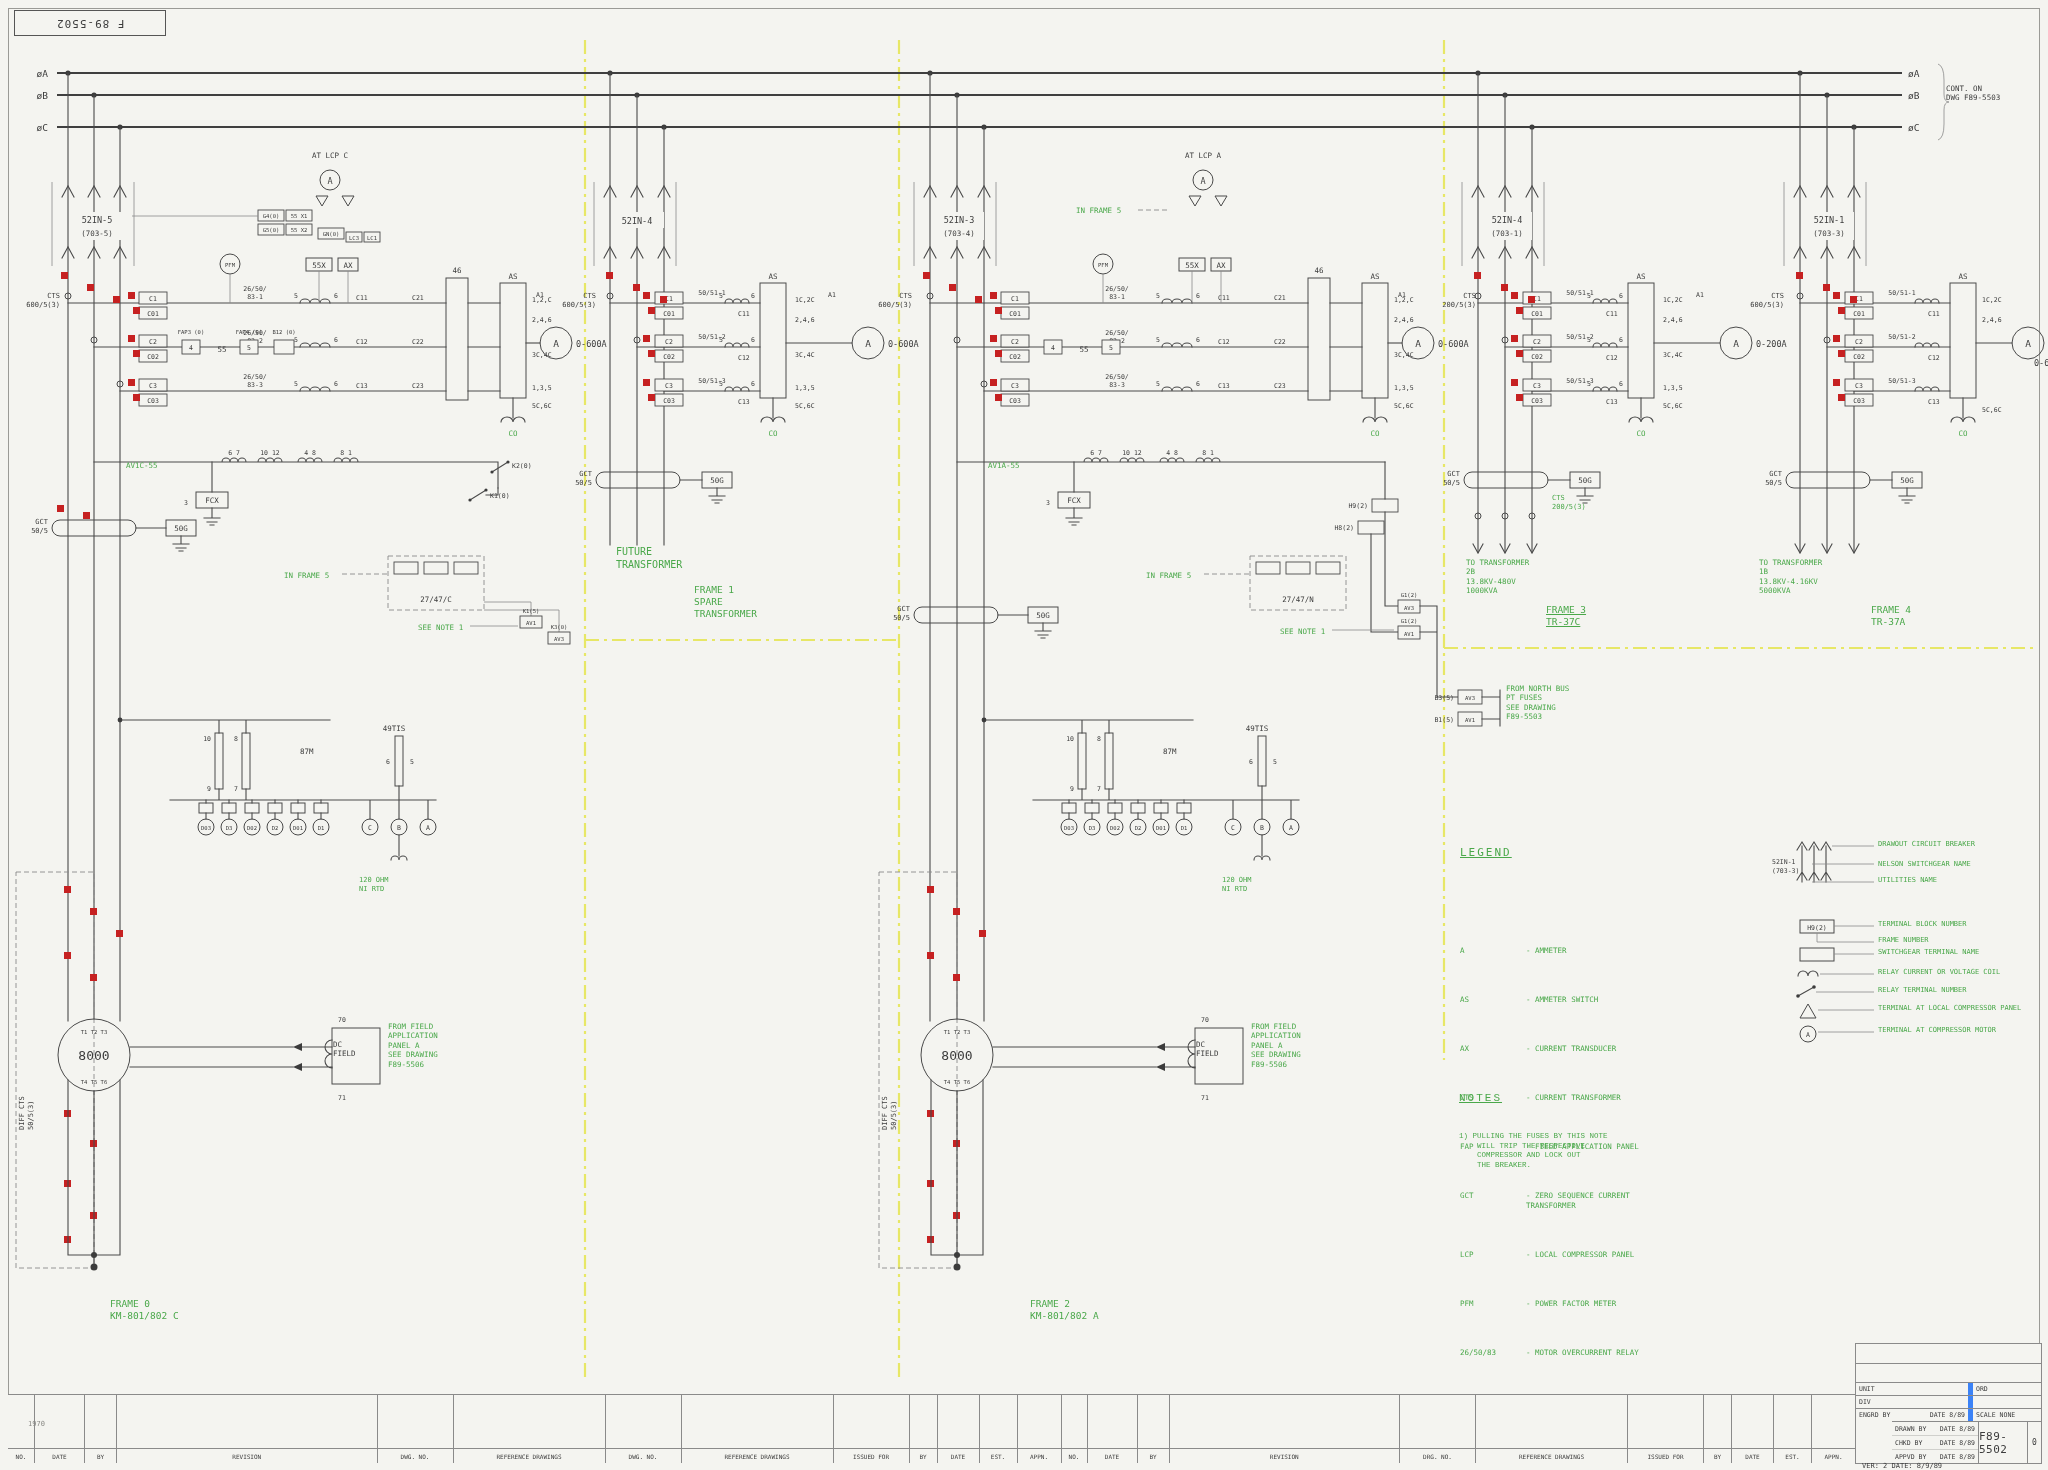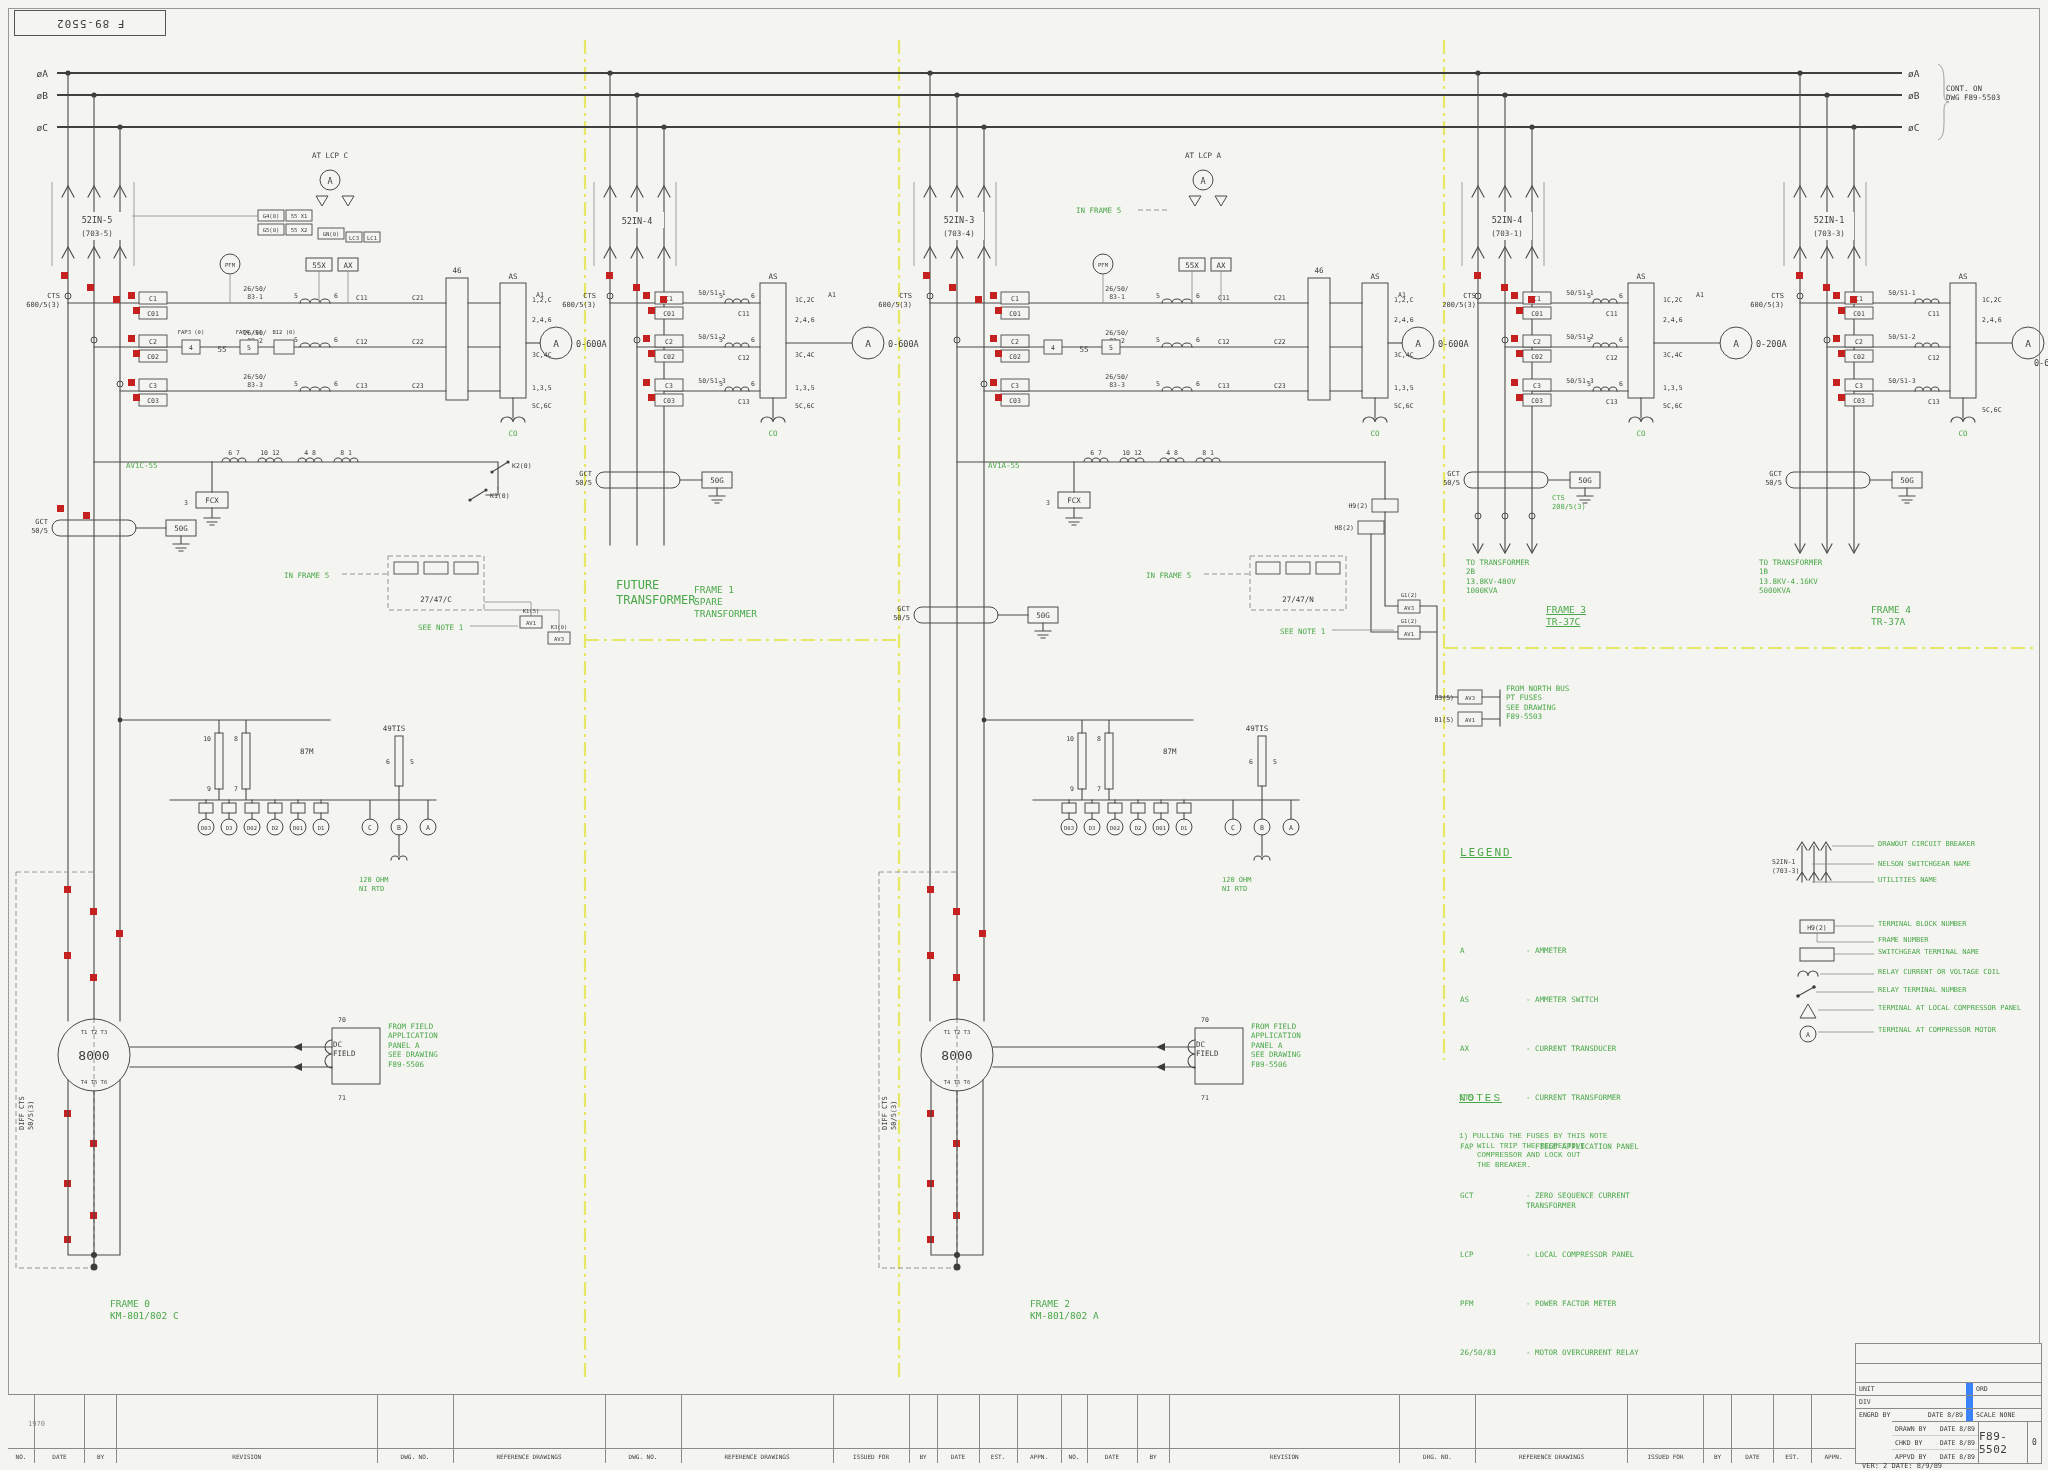--- a/index.html
+++ b/index.html
@@ -15,21 +15,21 @@
   .box{stroke:#4a4a4a;stroke-width:0.9;fill:#f4f4f0;}
   .boxo{stroke:#4a4a4a;stroke-width:1;fill:none;}
   .dot{fill:#3c3c3c;stroke:none;}
   .redsq{fill:#c62121;stroke:none;}
   .g{fill:#4aa84a;}
   .t5{font-size:5.5px;} .t6{font-size:6.5px;} .t7{font-size:7.5px;}
   .t8{font-size:8.5px;} .t9{font-size:9.5px;} .t12{font-size:13px;}
   .ov{position:absolute;white-space:pre-line;line-height:1.25;}
   .gg{color:#4aa84a;}
   .ctr{} .rgt{text-align:right;}
-  .f7{font-size:7px;} .f75{font-size:7.5px;} .f8{font-size:12px;margin-top:32px;} .f95{font-size:9.5px;}
+  .f7{font-size:7px;} .f75{font-size:7.5px;} .f8{font-size:10px;} .f95{font-size:9.5px;}
   #stamp{left:14px;top:10px;width:150px;height:24px;border:1px solid #555;display:flex;
          align-items:center;justify-content:center;}
   #stamp span{transform:rotate(180deg);font-size:11px;letter-spacing:1px;}
   .border-rect{position:absolute;left:8px;top:8px;width:2030px;height:1452px;border:1px solid #9a9a96;pointer-events:none;}
   
   #legend{left:1460px;top:826px;width:300px;}
   #legend .hdr,#notes .hdr{color:#4aa84a;font-size:11px;letter-spacing:2px;text-decoration:underline;margin-bottom:6px;}
   .lrow{display:flex;color:#4aa84a;font-size:7.5px;line-height:1.22;}
   .lrow .term{flex:0 0 66px;}
   .lrow .desc{white-space:pre-line;}
@@ -55,21 +55,21 @@
   #strip .cell:nth-of-type(17){flex:1 1 200px;} #strip .cell:nth-of-type(18){flex:0 0 76px;}
   #strip .cell:nth-of-type(19){flex:0 0 152px;} #strip .cell:nth-of-type(20){flex:0 0 76px;}
   #strip .cell:nth-of-type(21){flex:0 0 28px;} #strip .cell:nth-of-type(22){flex:0 0 42px;}
   #strip .cell:nth-of-type(23){flex:0 0 38px;} #strip .cell:nth-of-type(24){flex:0 0 44px;}
   
   #tblock{position:absolute;left:1855px;top:1343px;width:185px;height:119px;border:1px solid #8a8a8a;
           display:flex;flex-direction:column;background:#f4f4f0;font-size:6.5px;}
   .tbrow{display:flex;border-top:1px solid #8a8a8a;box-sizing:border-box;}
   .tbrow:first-child{border-top:none;}
   .tbl{flex:1 1 auto;display:flex;align-items:center;padding:0 3px;gap:4px;}
-  .tbr{flex:0 0 62px;border-left:7px solid #3b82f6;display:flex;align-items:center;padding:0 3px;gap:4px;}
+  .tbr{flex:0 0 62px;border-left:5px solid #3b82f6;display:flex;align-items:center;padding:0 3px;gap:4px;}
   .sigcol{flex:1 1 auto;display:flex;flex-direction:column;}
   .sigcol>div{flex:1;display:flex;align-items:center;padding:0 3px;gap:4px;border-top:1px solid #d0d0cc;}
   .sigcol>div:first-child{border-top:none;}
   .numarea{flex:0 0 62px;border-left:1px solid #8a8a8a;display:flex;}
   .dwg{flex:1;display:flex;align-items:center;justify-content:center;font-size:11px;letter-spacing:0.5px;}
   .rev{flex:0 0 13px;border-left:1px solid #8a8a8a;display:flex;align-items:center;justify-content:center;font-size:8px;}
   .spc{flex:1;}
 </style>
 </head>
 <body>

